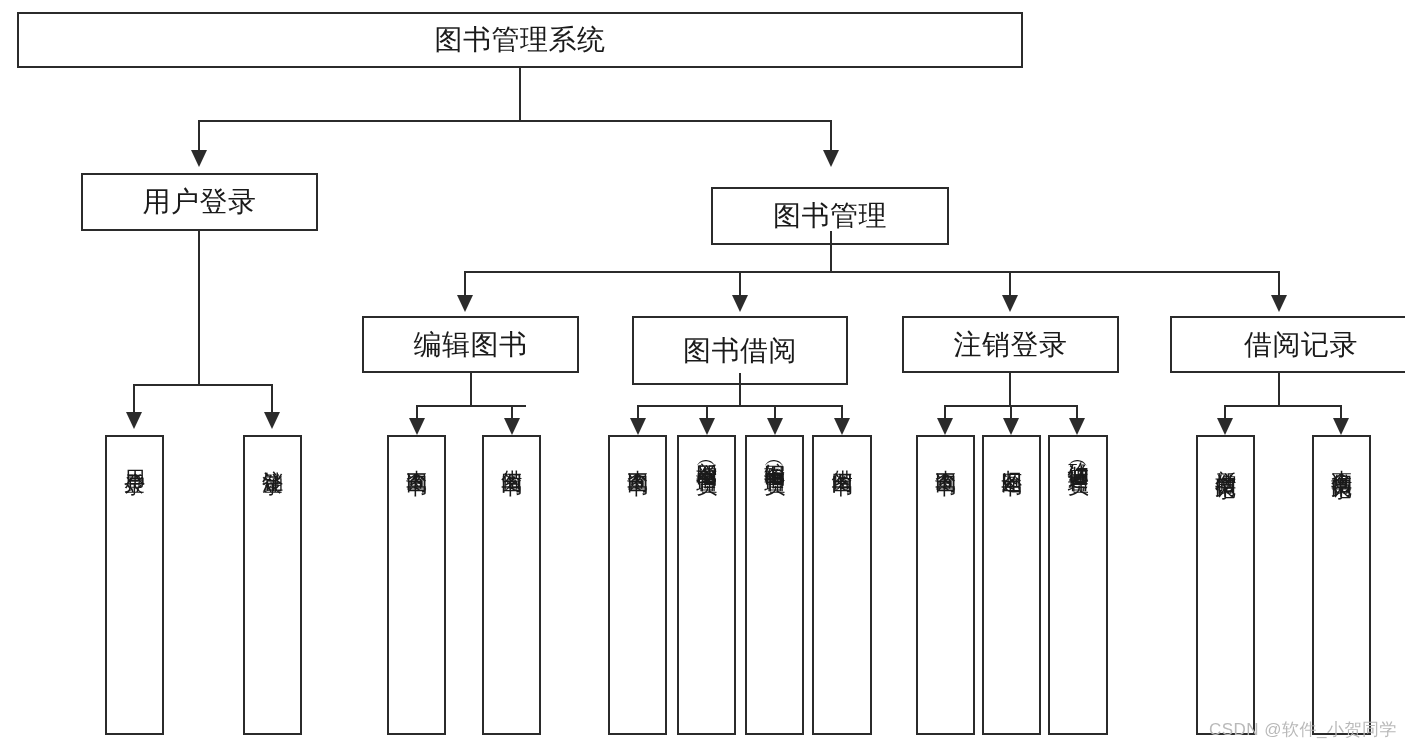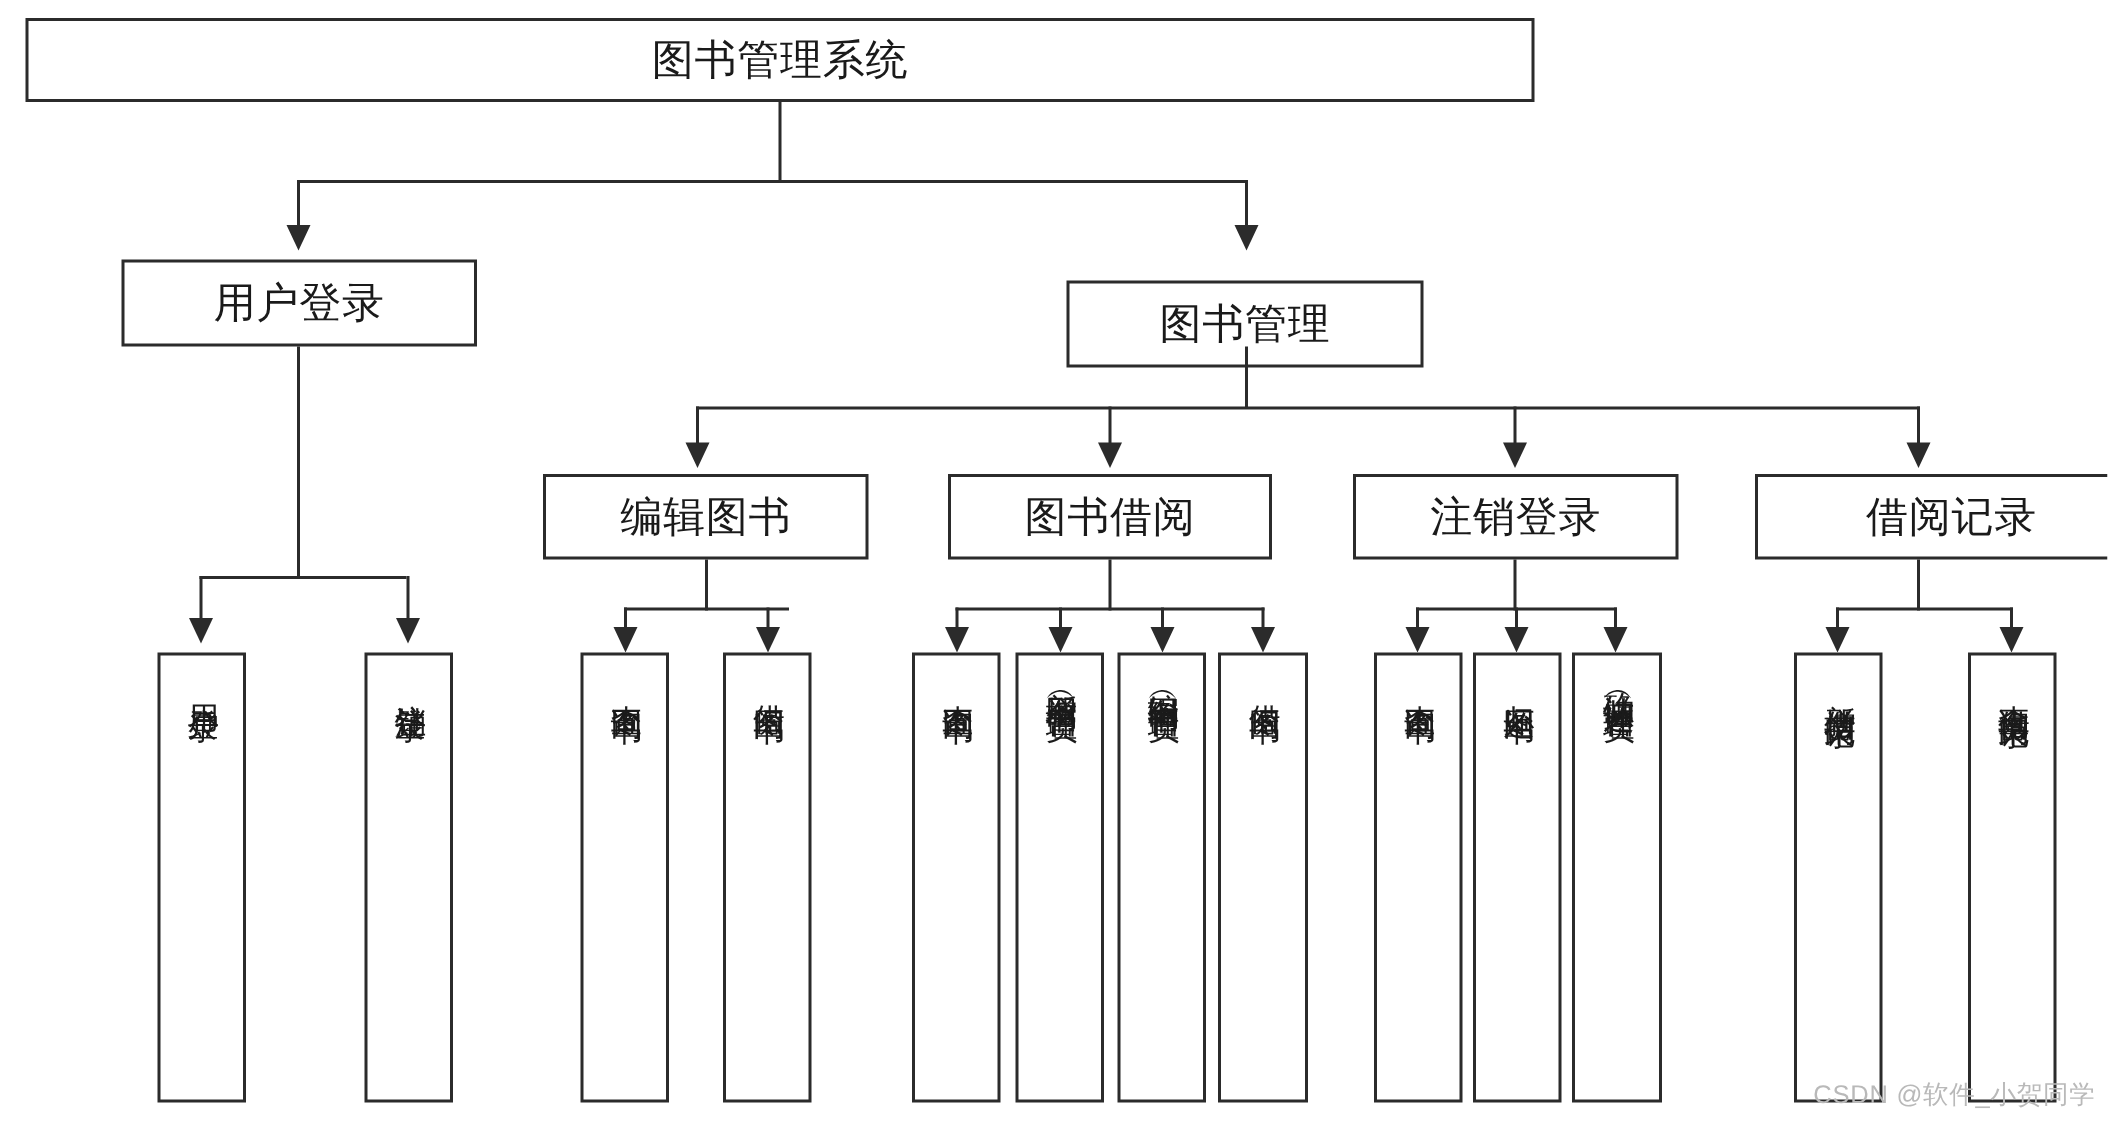--- a/index.html
+++ b/index.html
@@ -113,21 +113,21 @@
   <div class="edge vline" style="left:739px; top:271px; width:2px; height:26px;"></div>
   <div class="arrow" style="left:732px; top:295px;"></div>
   <div class="edge vline" style="left:1009px; top:271px; width:2px; height:26px;"></div>
   <div class="arrow" style="left:1002px; top:295px;"></div>
   <div class="edge vline" style="left:1278px; top:271px; width:2px; height:26px;"></div>
   <div class="arrow" style="left:1271px; top:295px;"></div>
 
   <div class="node h" style="left:362px; top:316px; width:217px; height:57px;">
     <span>编辑图书</span>
   </div>
-  <div class="node h" style="left:632px; top:316px; width:216px; height:57px;">
+  <div class="node h" style="left:632px; top:316px; width:216px; height:69px;">
     <span>图书借阅</span>
   </div>
   <div class="node h" style="left:902px; top:316px; width:217px; height:57px;">
     <span>注销登录</span>
   </div>
   <div class="node h" style="left:1170px; top:316px; width:262px; height:57px;">
     <span>借阅记录</span>
   </div>
 
   <div class="edge vline" style="left:470px; top:373px; width:2px; height:34px;"></div>

